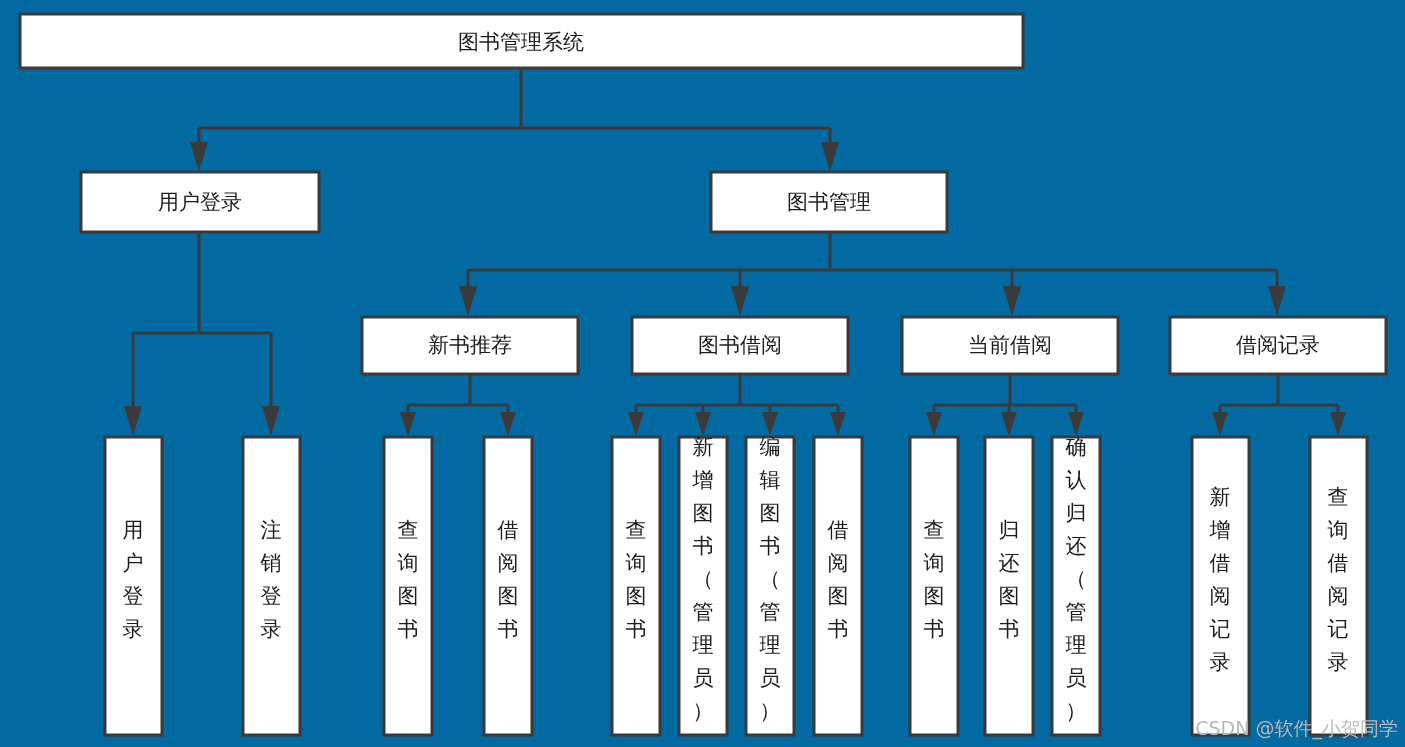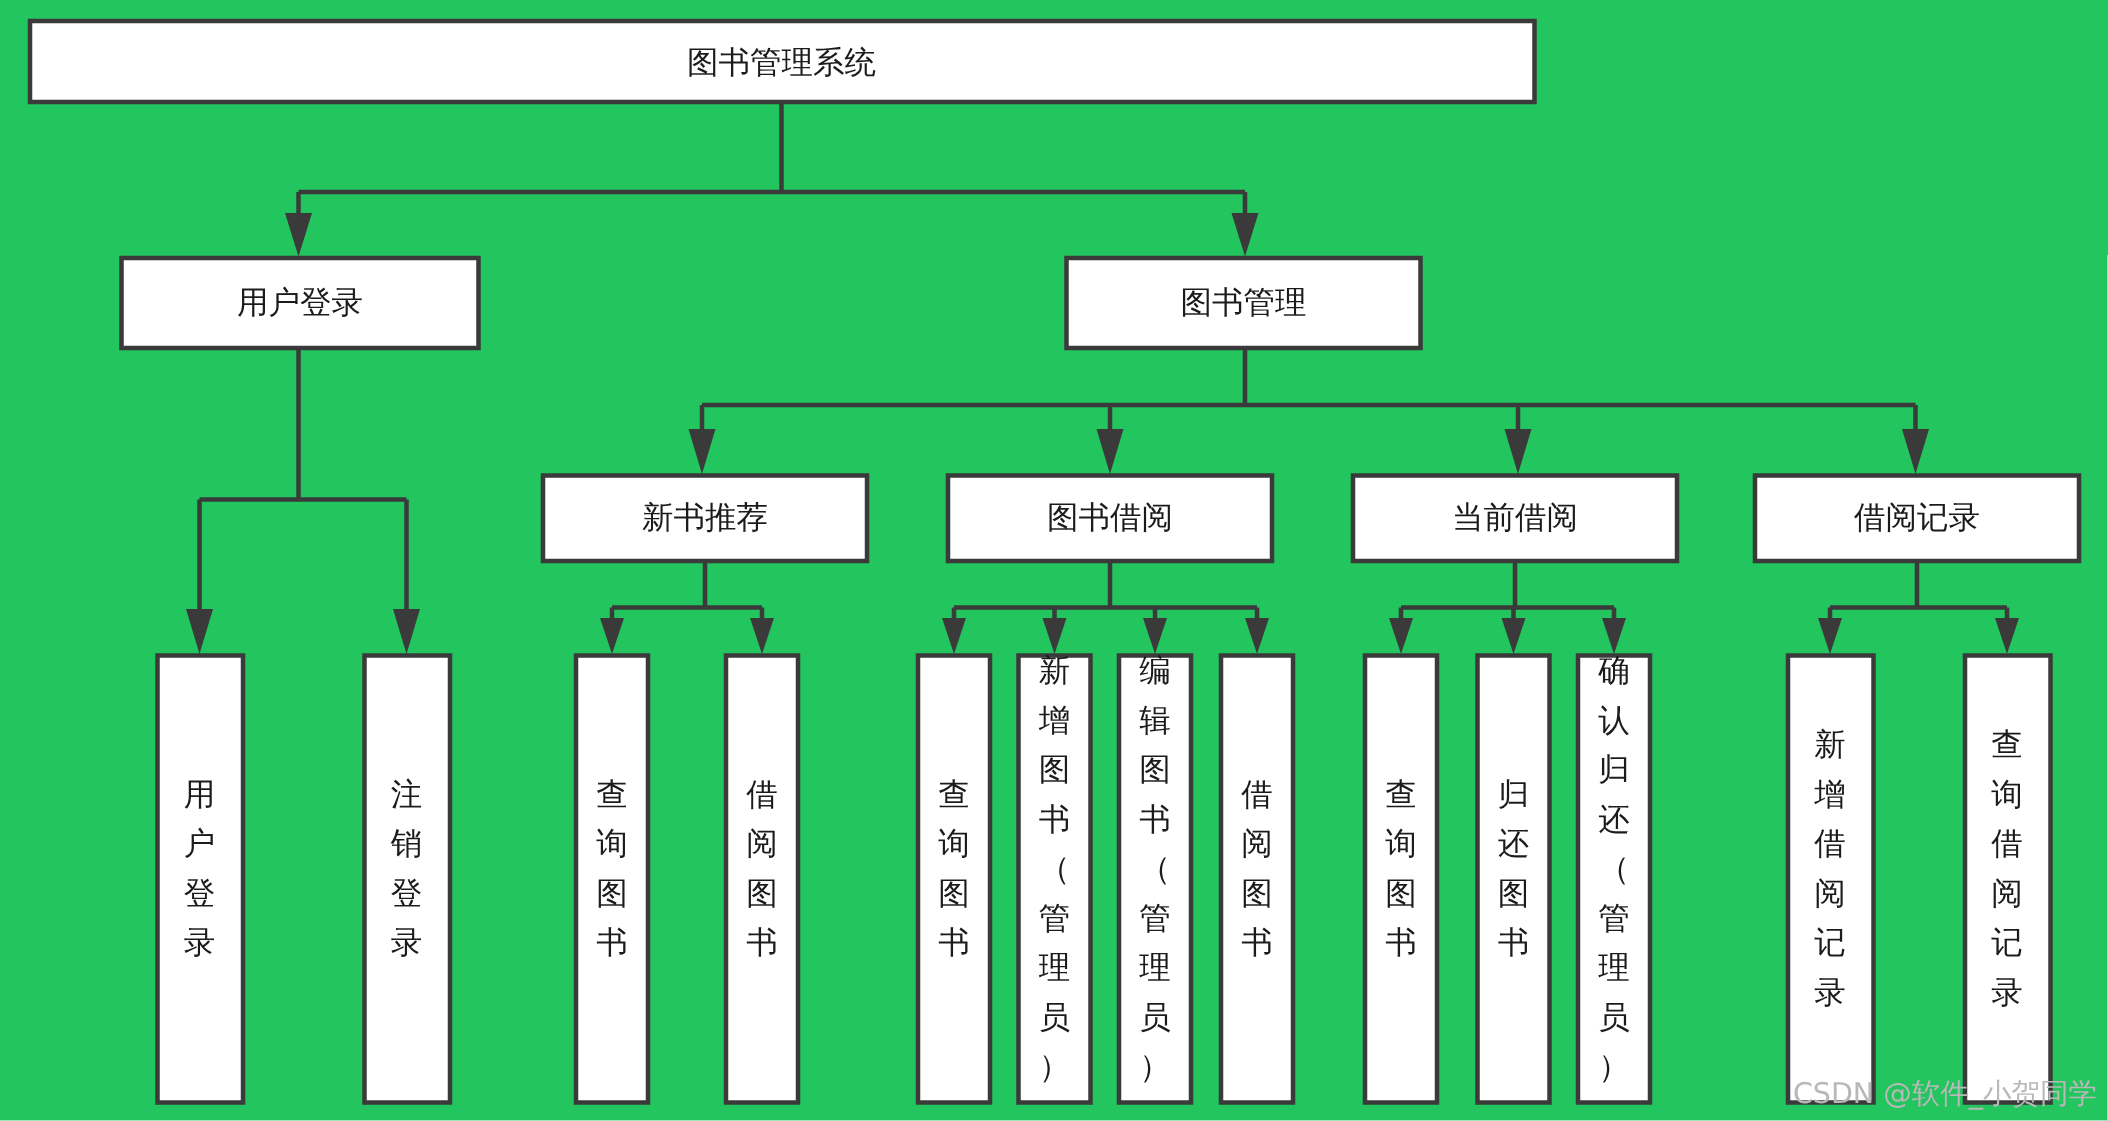--- a/index.html
+++ b/index.html
@@ -11,21 +11,21 @@
   body {
     width: 1405px;
     height: 747px;
     font-family: "DejaVu Sans", "Liberation Sans", sans-serif;
     overflow: hidden;
   }
   #diagram-root {
     position: relative;
     width: 1405px;
     height: 747px;
-    background: #22c55e;
+    background: #0369a1;
   }
   svg#flow-canvas {
     position: absolute;
     top: 0;
     left: 0;
     width: 1405px;
     height: 747px;
     display: block;
   }
   .node-box {

